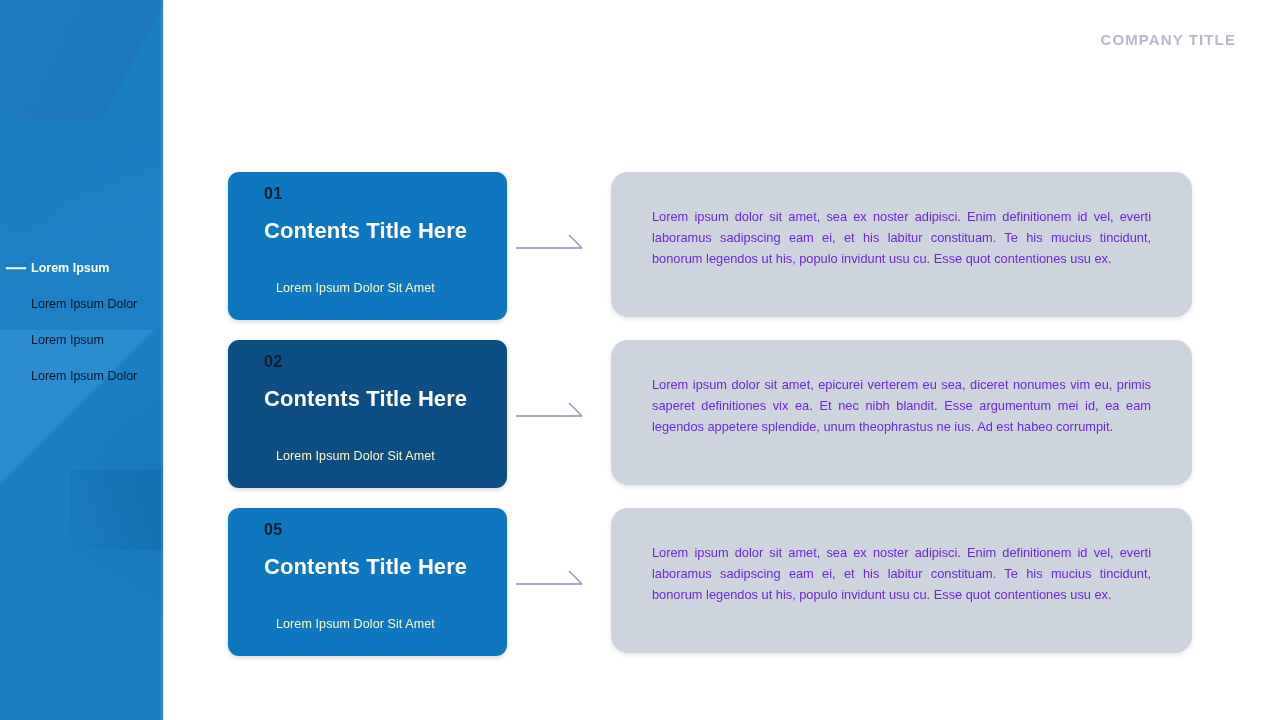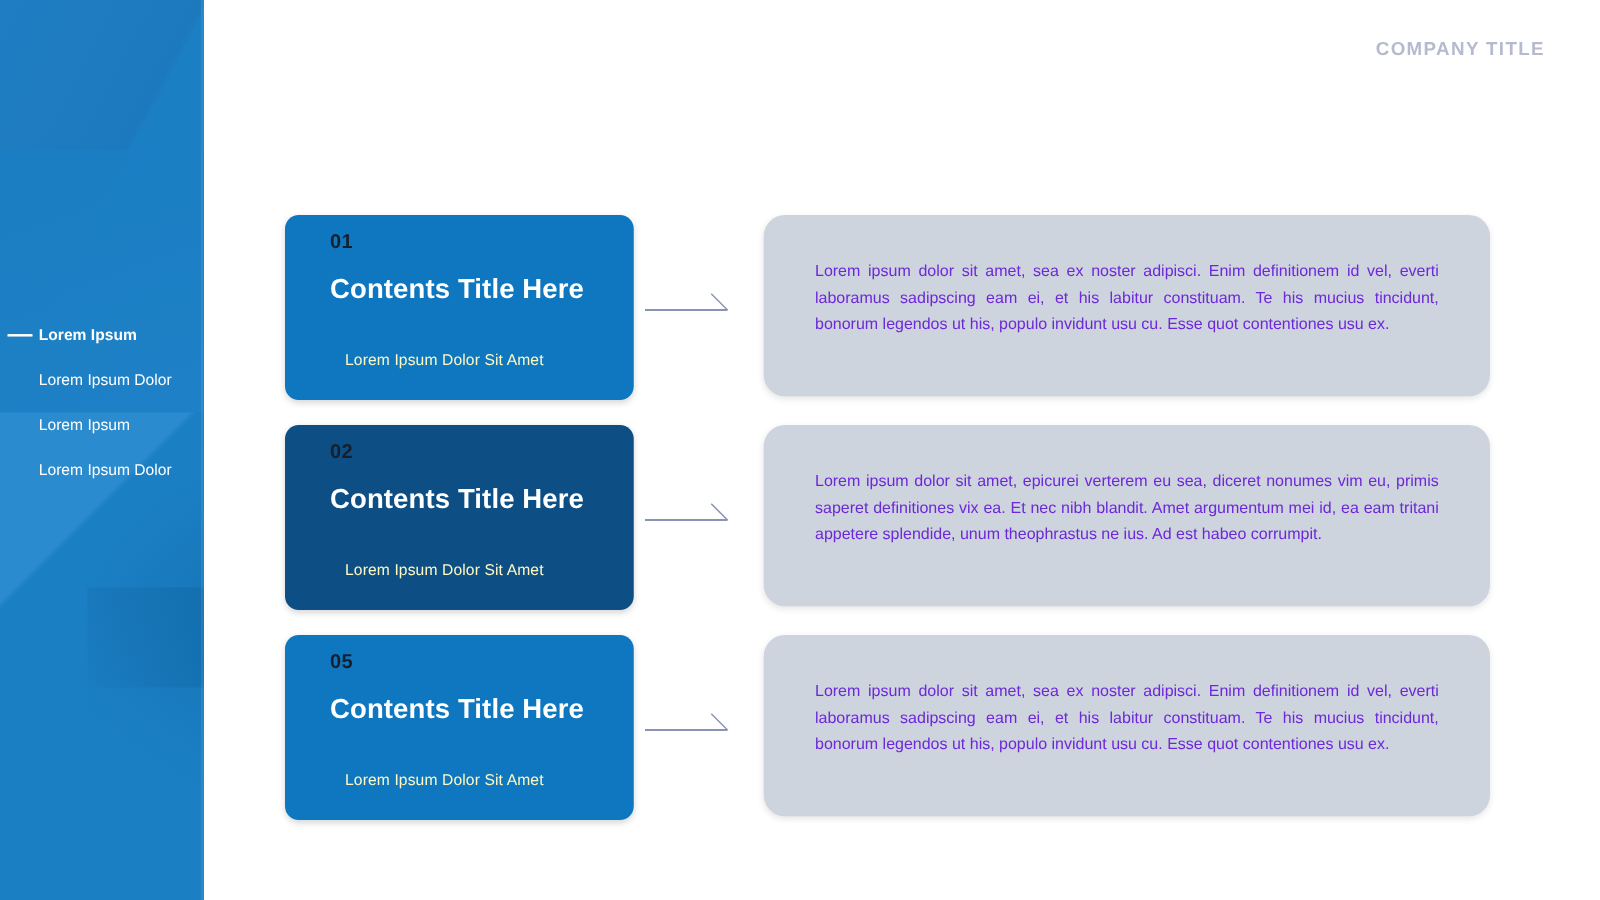--- a/index.html
+++ b/index.html
@@ -95,21 +95,21 @@
     width: 191px;
   }
   .sb-item {
     position: relative;
     height: 36px;
     display: flex;
     align-items: center;
     padding-left: 31px;
     box-sizing: border-box;
     font-size: 12.5px;
-    color: #ffffff;
+    color: #0f172a;
     white-space: nowrap;
   }
   .sb-item.active {
     color: #ffffff;
     font-weight: bold;
   }
   .sb-marker {
     position: absolute;
     left: 6px;
     top: 50%;
@@ -286,21 +286,21 @@
     </div>
 
     <div class="arrow">
       <svg width="70" height="26" viewBox="0 0 70 26">
         <line x1="0" y1="18" x2="66" y2="18" stroke="#8a93b5" stroke-width="1.6"></line>
         <line x1="66" y1="18" x2="53" y2="5" stroke="#8a93b5" stroke-width="1.2"></line>
       </svg>
     </div>
 
     <div class="panel">
-      <div class="panel-text">Lorem ipsum dolor sit amet, epicurei verterem eu sea, diceret nonumes vim eu, primis saperet definitiones vix ea. Et nec nibh blandit. Amet argumentum mei id, ea eam tritani appetere splendide, unum theophrastus ne ius. Ad est habeo corrumpit.</div>
+      <div class="panel-text">Lorem ipsum dolor sit amet, epicurei verterem eu sea, diceret nonumes vim eu, primis saperet definitiones vix ea. Et nec nibh blandit. Esse argumentum mei id, ea eam legendos appetere splendide, unum theophrastus ne ius. Ad est habeo corrumpit.</div>
     </div>
   </div>
 
   <div class="row row-3">
     <div class="card card-blue">
       <div class="card-num">05</div>
       <div class="card-title">Contents Title Here</div>
       <div class="card-sub">Lorem Ipsum Dolor Sit Amet</div>
     </div>
 

